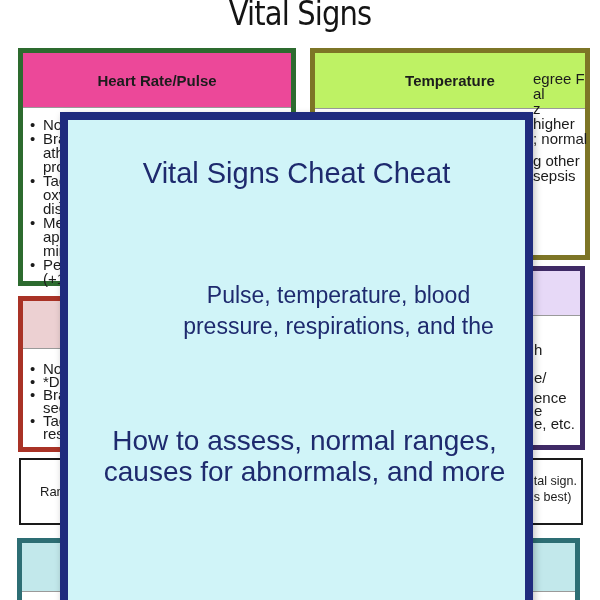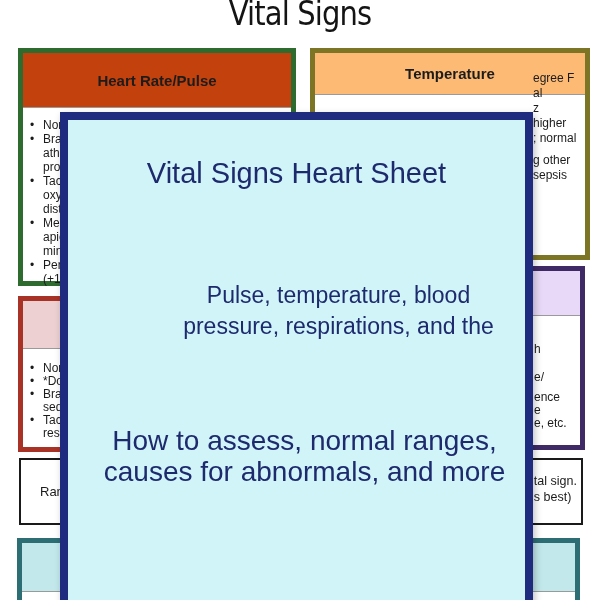--- a/index.html
+++ b/index.html
@@ -19,33 +19,33 @@
   }
 
   
   .sheet-box{box-sizing:border-box;background:#ffffff;}
   .box-header{
     box-sizing:border-box;width:100%;
     display:flex;align-items:center;justify-content:center;
     font-weight:700;font-size:15px;color:#1c1c1c;
     border-bottom:1px solid #9a9a9a;
   }
-  .frags{position:absolute;font-size:12px;color:#1b1b1b;}
+  .frags{position:absolute;font-size:15px;color:#1b1b1b;}
   .fr{position:relative;line-height:14px;white-space:nowrap;}
   .fr.b{padding-left:13px;}
   .fr.b::before{content:"\2022";position:absolute;left:0;top:0;}
   .fr.ind{padding-left:13px;}
 
   
   .heart-box{left:18px;top:48px;width:278px;height:238px;border:5px solid #2d6b2f;}
-  .heart-box .box-header{height:55px;background:#c2410c;}
+  .heart-box .box-header{height:55px;background:#ec4899;}
   .heart-frags{left:7px;top:65px;}
   
   .temp-box{left:310px;top:48px;width:280px;height:212px;border:5px solid #7d7526;}
-  .temp-box .box-header{height:42px;background:#fdba74;}
+  .temp-box .box-header{height:56px;background:#bef264;}
   .temp-frags{left:218px;top:18px;}
   .temp-frags .fr{line-height:15px;}
   .m8{margin-top:0;}
   .m13{margin-top:7px;}
   .m15{margin-top:15px;}
   
   .red-box{left:18px;top:296px;width:285px;height:156px;border:5px solid #a93226;}
   .red-box .box-header{height:48px;background:#ecd0d2;}
   .red-frags{left:7px;top:61px;}
   .red-frags .fr{line-height:13px;}
@@ -153,21 +153,21 @@
 </div>
 
 <div class="abs teal-box left-teal">
   <div class="teal-header"></div>
 </div>
 <div class="abs teal-box right-teal">
   <div class="teal-header"></div>
 </div>
 
 <div class="abs overlay-card">
-  <div class="ov-title">Vital Signs Heart Sheet</div>
+  <div class="ov-title">Vital Signs Cheat Cheat</div>
   <div class="ov-sub">
     <div class="ov-line">Pulse, temperature, blood</div>
     <div class="ov-line">pressure, respirations, and the</div>
   </div>
   <div class="ov-feat">
     <div class="ov-line">How to assess, normal ranges,</div>
     <div class="ov-line">causes for abnormals, and more</div>
   </div>
 </div>
 

